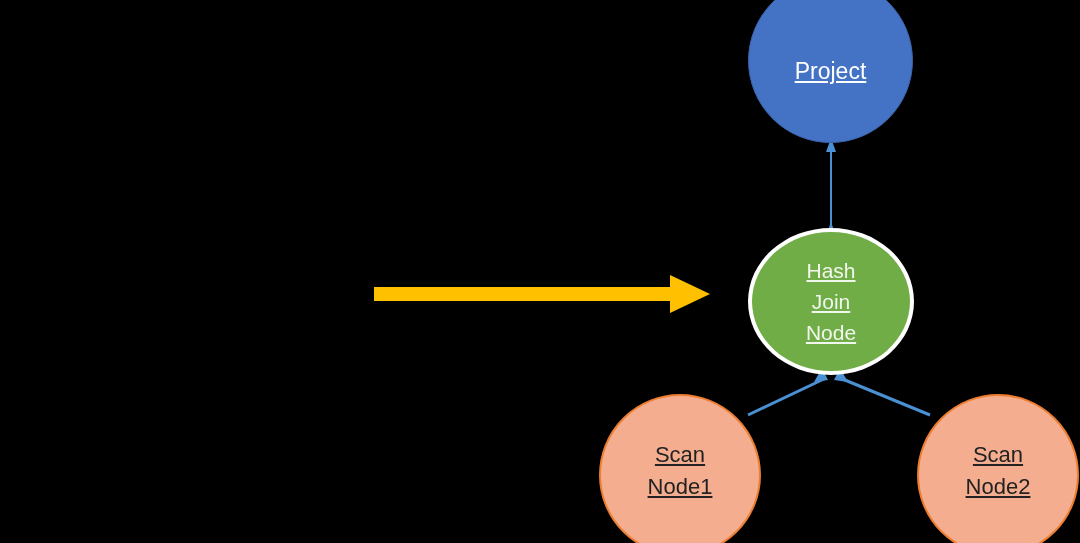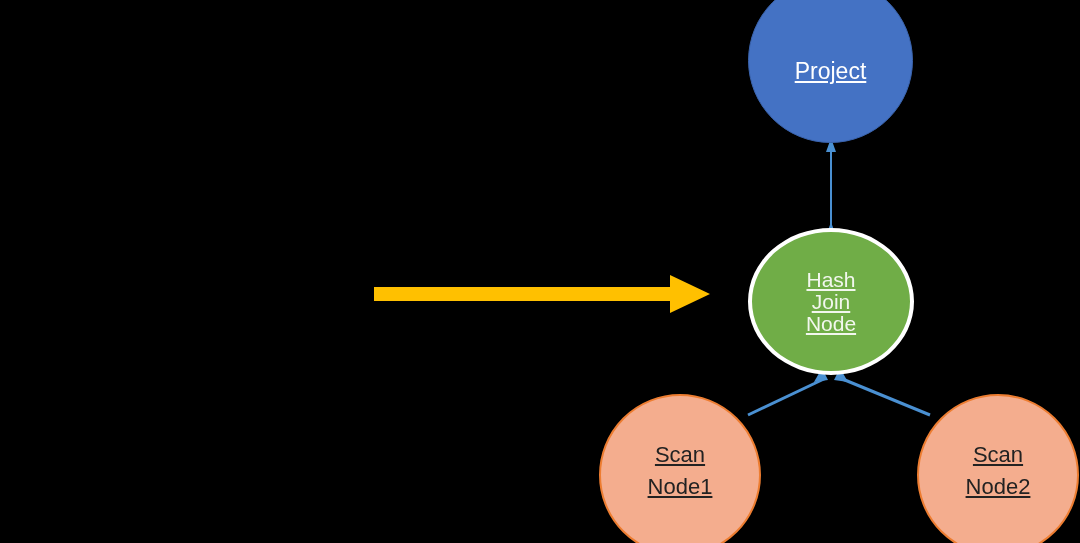--- a/index.html
+++ b/index.html
@@ -94,21 +94,21 @@
     left: 748px;
     top: 228px;
     width: 166px;
     height: 147px;
     background: #70AD47;
     border: 4px solid #FFFFFF;
   }
   .node-hashjoin .node-label {
     color: #F2F7EE;
     font-size: 21px;
-    line-height: 22px;
+    line-height: 31px;
   }
 
   .node-scan1 {
     left: 599px;
     top: 394px;
     width: 162px;
     height: 162px;
     background: #F4AD8E;
     border: 2px solid #ED7D31;
   }

